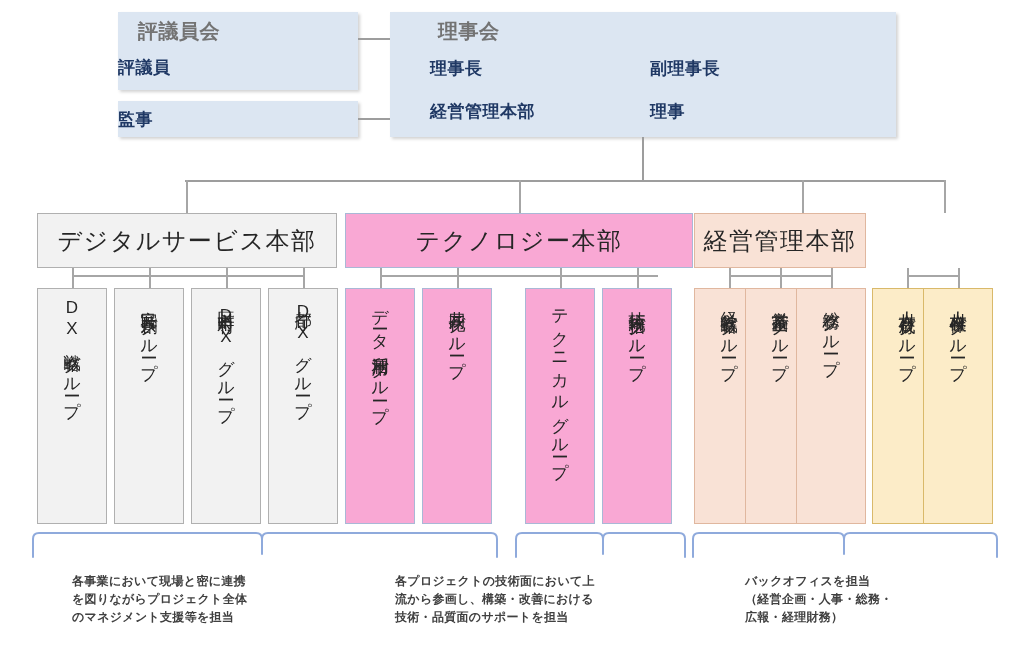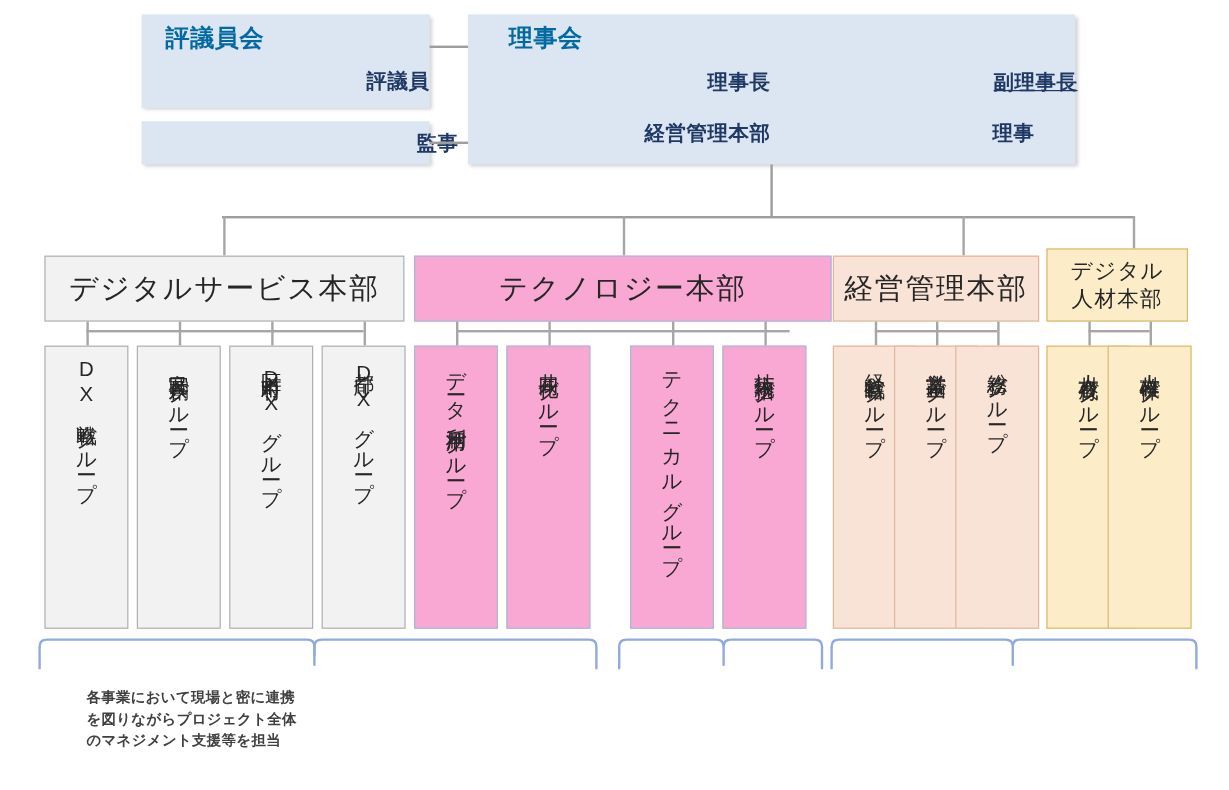--- a/index.html
+++ b/index.html
@@ -26,29 +26,29 @@
   .gov-box {
     background: #dce6f2;
     box-shadow: 2px 2px 3px rgba(0,0,0,0.18);
     color: #1f3864;
     font-weight: bold;
   }
   .gov-title {
     position: absolute;
     font-size: 20px;
     font-weight: bold;
-    color: #0369a1;
+    color: #737373;
     letter-spacing: 0.5px;
   }
   .gov-role {
     position: absolute;
     font-size: 17px;
     font-weight: bold;
     color: #1f3864;
-    text-align: right;
+    text-align: left;
     letter-spacing: 0.5px;
   }
 
   
   .line-h { position: absolute; background: #9d9d9d; height: 2px; }
   .line-v { position: absolute; background: #9d9d9d; width: 2px; }
   .line-thin-h { position: absolute; background: #a6a6a6; height: 1.5px; }
   .line-thin-v { position: absolute; background: #a6a6a6; width: 1.5px; }
 
   
@@ -121,23 +121,23 @@
   </div>
   <div class="gov-title" style="left:138px; top:18px;">評議員会</div>
   <div class="gov-role" style="left:118px; top:56px; width:240px;">評議員</div>
 
   <div class="abs gov-box" style="left:118px; top:101px; width:240px; height:36px;">
   </div>
   <div class="gov-role" style="left:118px; top:108px; width:264px;">監事</div>
 
   <div class="abs gov-box" style="left:390px; top:12px; width:506px; height:125px;">
   </div>
-  <div class="gov-title" style="left:424px; top:18px;">理事会</div>
+  <div class="gov-title" style="left:438px; top:18px;">理事会</div>
   <div class="gov-role" style="left:430px; top:57px; width:212px;">理事長</div>
-  <div class="gov-role" style="left:686px; top:57px; width:212px;text-decoration:underline;">副理事長</div>
+  <div class="gov-role" style="left:650px; top:57px; width:212px;">副理事長</div>
   <div class="gov-role" style="left:430px; top:100px; width:212px;">経営管理本部</div>
   <div class="gov-role" style="left:650px; top:100px; width:212px;">理事</div>
 
   <div class="line-h" style="left:358px; top:38px; width:32px;"></div>
   <div class="line-h" style="left:358px; top:118px; width:32px;"></div>
 
   <div class="line-v" style="left:642px; top:137px; height:44px;"></div>
   <div class="line-h" style="left:185px; top:180px; width:760px;"></div>
 
   <div class="line-thin-v" style="left:186px; top:180px; height:33px;"></div>
@@ -197,22 +197,20 @@
   <div class="grp-box c-peach b-peach" style="left:694px; top:288px; width:70px; height:236px;">
     <span class="grp-text">経営戦略グループ</span>
   </div>
   <div class="grp-box c-peach b-peach" style="left:745px; top:288px; width:70px; height:236px;">
     <span class="grp-text">営業企画グループ</span>
   </div>
   <div class="grp-box c-peach b-peach" style="left:796px; top:288px; width:70px; height:236px;">
     <span class="grp-text">総務グループ</span>
   </div>
 
-  <div class="div-box two-line c-cream b-cream" style="left:872px; top:207px; width:118px; height:61px; white-space:pre-line;">デジタル
-人材本部</div>
 
   <div class="line-thin-h" style="left:907px; top:275px; width:51px;"></div>
   <div class="line-thin-v" style="left:907px; top:268px; height:20px;"></div>
   <div class="line-thin-v" style="left:958px; top:268px; height:20px;"></div>
 
   <div class="grp-box c-cream b-cream" style="left:872px; top:288px; width:70px; height:236px;">
     <span class="grp-text">人材育成グループ</span>
   </div>
   <div class="grp-box c-cream b-cream" style="left:923px; top:288px; width:70px; height:236px;">
     <span class="grp-text">人材確保グループ</span>
@@ -233,14 +231,20 @@
 
   <div class="bracket" style="left:690px; top:528px;">
     <svg width="310" height="30" viewBox="0 0 310 30">
       <path d="M3,29 L3,11 Q3,5 9,5 L148,5 Q154,5 154,11 L154,26 M154,11 Q154,5 160,5 L301,5 Q307,5 307,11 L307,29" fill="none" stroke="#8faadc" stroke-width="2" stroke-linecap="round"></path>
     </svg>
   </div>
 
   <div class="caption" style="left:72px; top:572px; width:320px;">各事業において現場と密に連携
 を図りながらプロジェクト全体
 のマネジメント支援等を担当</div>
+  <div class="caption" style="left:395px; top:572px; width:350px;">各プロジェクトの技術面において上
+流から参画し、構築・改善における
+技術・品質面のサポートを担当</div>
+  <div class="caption" style="left:745px; top:572px; width:280px;">バックオフィスを担当
+（経営企画・人事・総務・
+広報・経理財務）</div>
 
 </div>
 
 </body></html>

